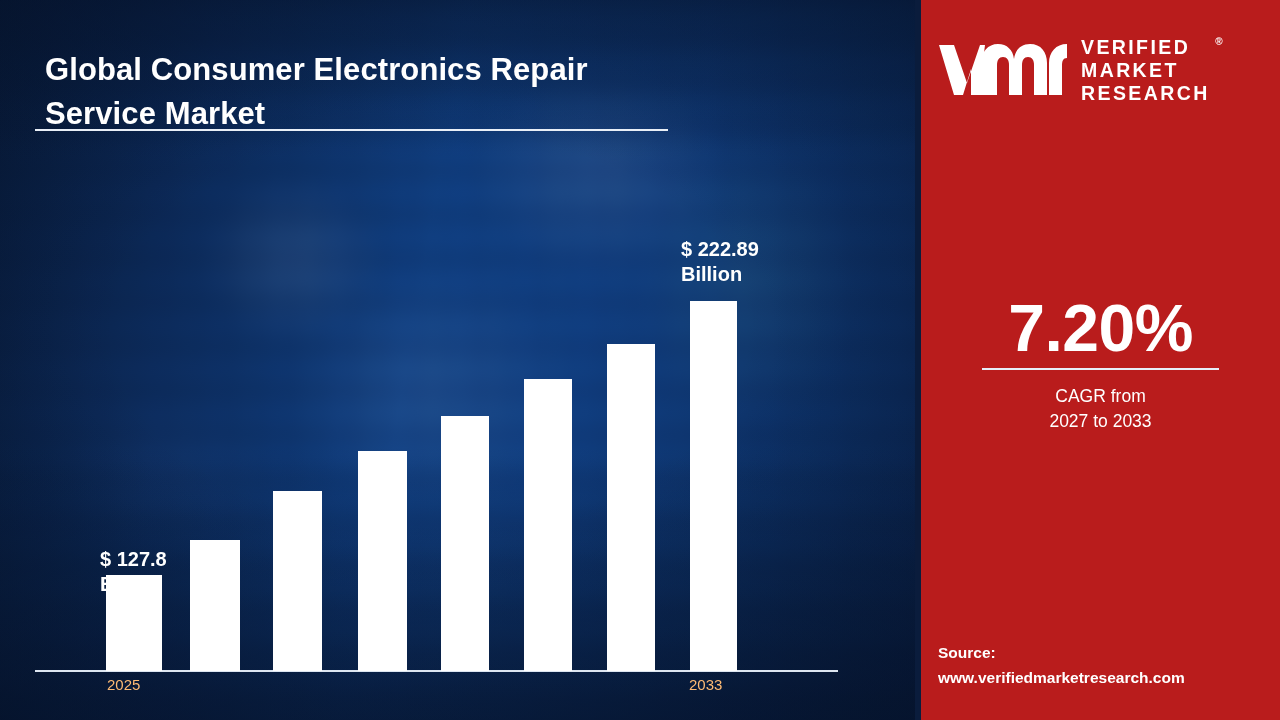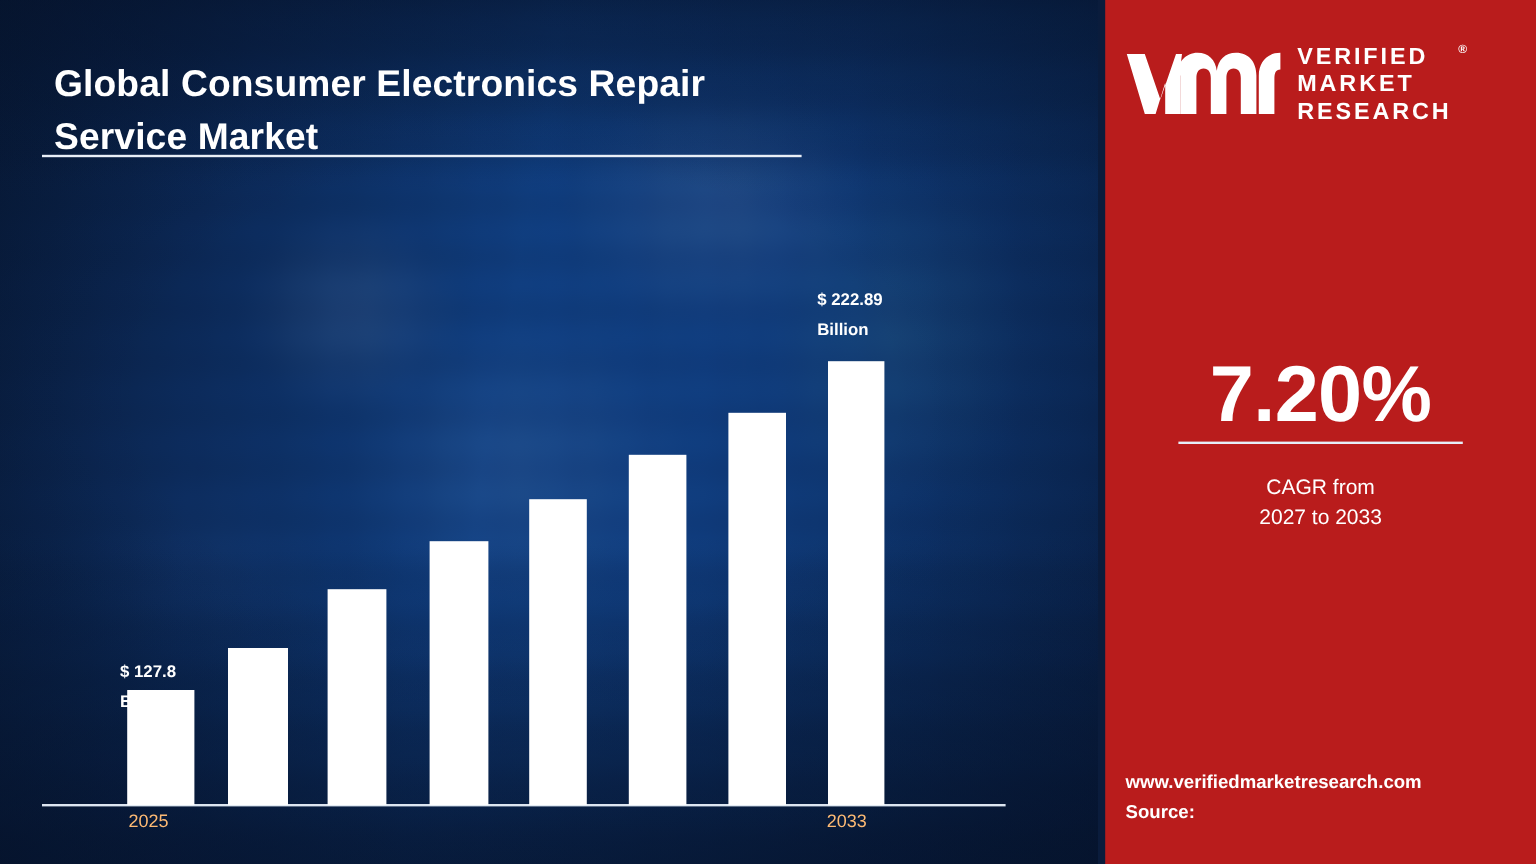--- a/index.html
+++ b/index.html
@@ -69,21 +69,21 @@
   
   .chart{position:absolute;left:0;top:0;width:920px;height:720px;}
   .axis{
     position:absolute;left:35px;top:670px;width:803px;height:2px;
     background:#dde6f1;
   }
   .bar{
     position:absolute;background:#ffffff;bottom:49px;
   }
   .bar-callout{
-    position:absolute;color:#ffffff;font-size:14px;font-weight:600;
+    position:absolute;color:#ffffff;font-size:20px;font-weight:600;
     line-height:25px;white-space:nowrap;
   }
   .callout-first{left:100px;top:514px;margin-top:33px;}
   .callout-last{left:681px;top:237px;}
   .year{
     position:absolute;color:#fdba74;font-size:15px;font-weight:400;
     top:676px;white-space:nowrap;
   }
   .year-start{left:107px;}
   .year-end{left:689px;}
@@ -117,21 +117,21 @@
   .cagr-wrap{position:absolute;left:0;top:296px;width:359px;text-align:center;}
   .cagr-value{
     color:#ffffff;font-size:66px;font-weight:700;line-height:64px;
     letter-spacing:-.5px;
   }
   .cagr-rule{
     width:237px;height:2px;background:#e6eef8;margin:8px auto 0;
   }
   .cagr-caption{
     color:#ffffff;font-size:17.5px;font-weight:400;line-height:25px;
-    margin-top:24px;
+    margin-top:14px;
   }
 
   
   .source{
     position:absolute;left:17px;top:640px;width:330px;
     color:#ffffff;font-size:15.5px;font-weight:700;line-height:25px;
   }
 </style>
 </head>
 <body>
@@ -196,17 +196,17 @@
     <div class="cagr-wrap">
       <div class="cagr-value">7.20%</div>
       <div class="cagr-rule"></div>
       <div class="cagr-caption">
         <div>CAGR from</div>
         <div>2027 to 2033</div>
       </div>
     </div>
 
     <div class="source">
+      <div>Source:</div>
       <div>www.verifiedmarketresearch.com</div>
-      <div>Source:</div>
     </div>
   </div>
 </div>
 
 </body></html>

